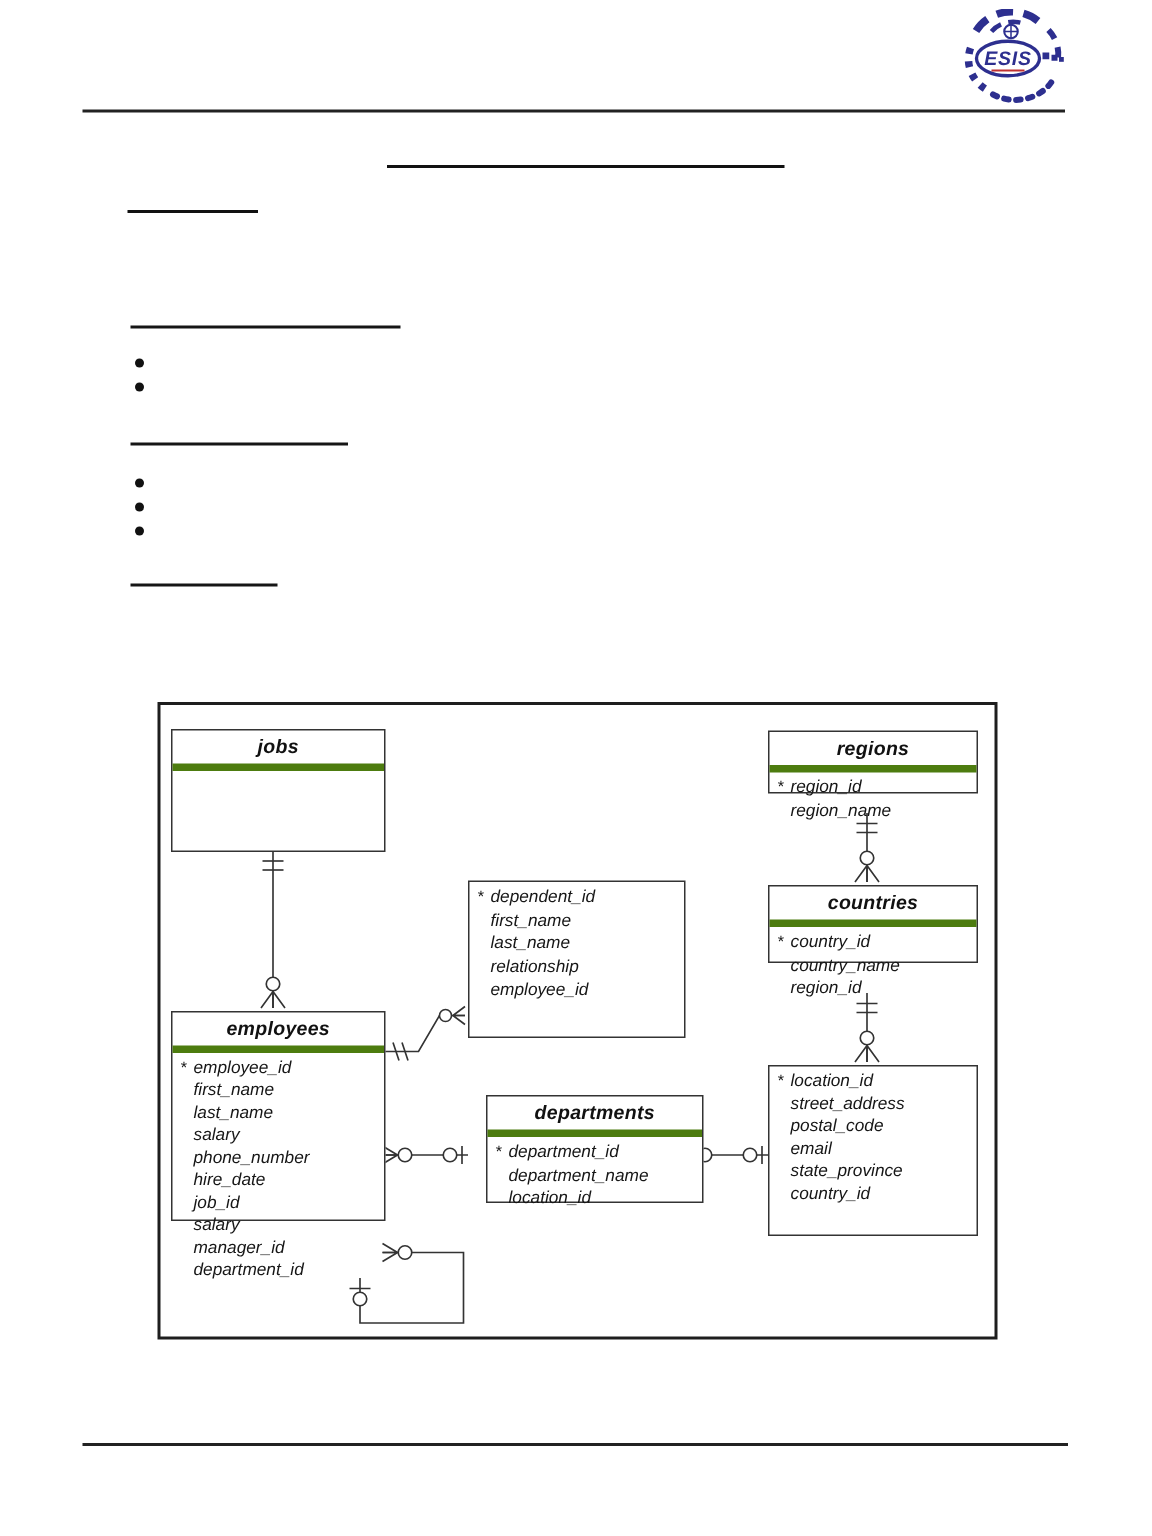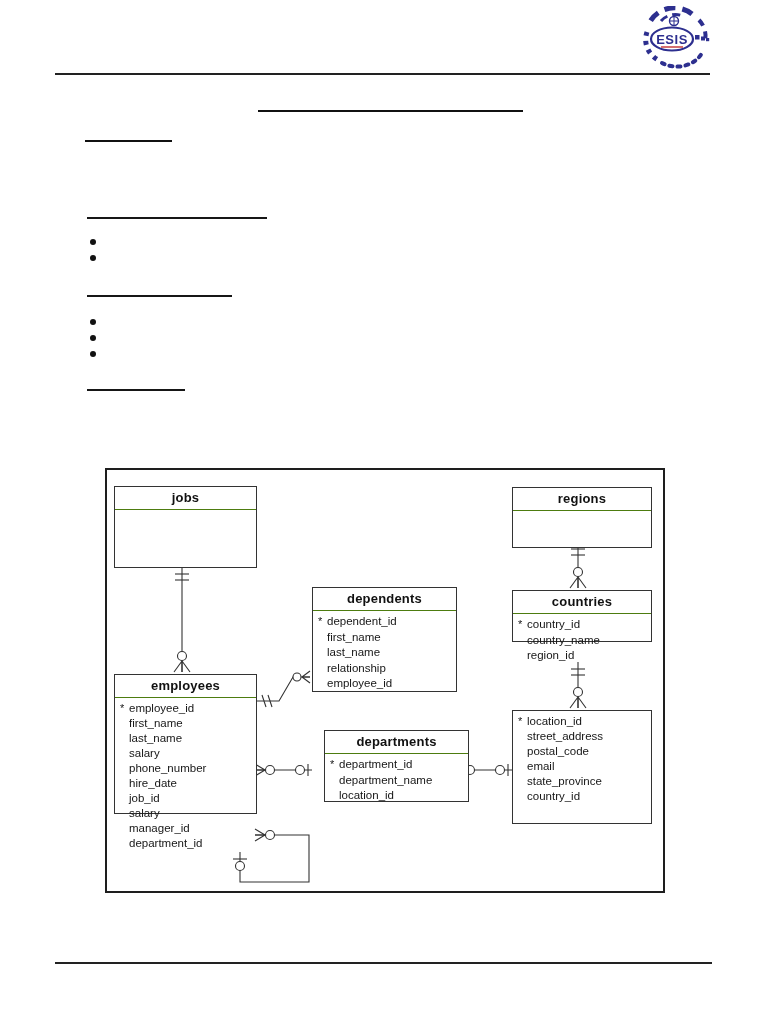--- a/index.html
+++ b/index.html
@@ -1,19 +1,20 @@
 <!DOCTYPE html>
 <html><head>
 <meta charset="utf-8">
 <style>
   html,body{margin:0;padding:0;background:#e9e9e9;}
   .page{
     position:relative;width:768px;height:1024px;background:#ffffff;
     font-family:"Liberation Sans", sans-serif;color:#1a1a1a;overflow:hidden;
     margin:0 auto;
+    font-style:italic;
   }
   
   .rule{position:absolute;background:#222;}
   .header-rule{left:55px;top:73px;width:655px;height:2px;}
   .footer-rule{left:55px;top:962px;width:657px;height:2px;}
   
   .title-underline{left:258px;top:110px;width:265px;height:2px;background:#111;position:absolute;}
   .u-head{left:85px;top:140px;width:87px;height:2px;background:#111;position:absolute;}
   .u-a{left:87px;top:217px;width:180px;height:2px;background:#161616;position:absolute;}
   .u-b{left:87px;top:295px;width:145px;height:2px;background:#161616;position:absolute;}
@@ -26,27 +27,27 @@
   .diagram{
     position:absolute;left:105px;top:468px;width:560px;height:425px;
     border:2px solid #1e1e1e;background:#fff;box-sizing:border-box;
   }
   .connectors{position:absolute;left:0;top:0;width:556px;height:421px;}
   .tbl{
     position:absolute;background:#fff;border:1px solid #333;box-sizing:border-box;
   }
   .tbl-title{
     height:22px;line-height:22px;text-align:center;font-weight:bold;font-size:13px;
-    border-bottom:1px solid #4d7c0f;letter-spacing:.2px;color:#111;
+    border-bottom:5px solid #4d7c0f;letter-spacing:.2px;color:#111;
   }
   .tbl-body{padding:3px 2px 0 5px;}
   .fld{font-size:11.5px;line-height:15px;white-space:nowrap;color:#161616;}
   .fld .pk{display:inline-block;width:9px;font-size:11px;color:#161616;text-align:left;}
   .pos-jobs{left:7px;top:16px;width:143px;height:82px;}
-  .pos-regions{left:405px;top:17px;width:140px;height:61px;}
+  .pos-regions{left:405px;top:17px;width:140px;height:42px;}
   .pos-dependents{left:205px;top:117px;width:145px;height:105px;}
   .pos-countries{left:405px;top:120px;width:140px;height:52px;}
   .pos-employees{left:7px;top:204px;width:143px;height:140px;}
   .pos-departments{left:217px;top:260px;width:145px;height:72px;}
   .pos-locations{left:405px;top:240px;width:140px;height:114px;}
   .pos-regions .fld,.pos-countries .fld,.pos-dependents .fld,
   .pos-departments .fld{line-height:15.5px;}
 </style>
 </head>
 <body>
@@ -134,23 +135,26 @@
         <line x1="126" y1="389" x2="140" y2="389"></line>
         <circle cx="133" cy="396" r="4.5" fill="#fff"></circle>
       </g>
     </svg>
 
   <div class="tbl pos-jobs">
         <div class="tbl-title">jobs</div>
       </div>
       <div class="tbl pos-regions">
         <div class="tbl-title">regions</div>
+        <div class="tbl-body">
+          <div class="fld"><span class="pk">*</span><span>region_id</span></div>
+          <div class="fld"><span class="pk"></span><span>region_name</span></div>
+        </div>
       </div>
       <div class="tbl pos-dependents">
-        <div class="tbl-title">dependents</div>
         <div class="tbl-body">
           <div class="fld"><span class="pk">*</span><span>dependent_id</span></div>
           <div class="fld"><span class="pk"></span><span>first_name</span></div>
           <div class="fld"><span class="pk"></span><span>last_name</span></div>
           <div class="fld"><span class="pk"></span><span>relationship</span></div>
           <div class="fld"><span class="pk"></span><span>employee_id</span></div>
         </div>
       </div>
       <div class="tbl pos-countries">
         <div class="tbl-title">countries</div>

